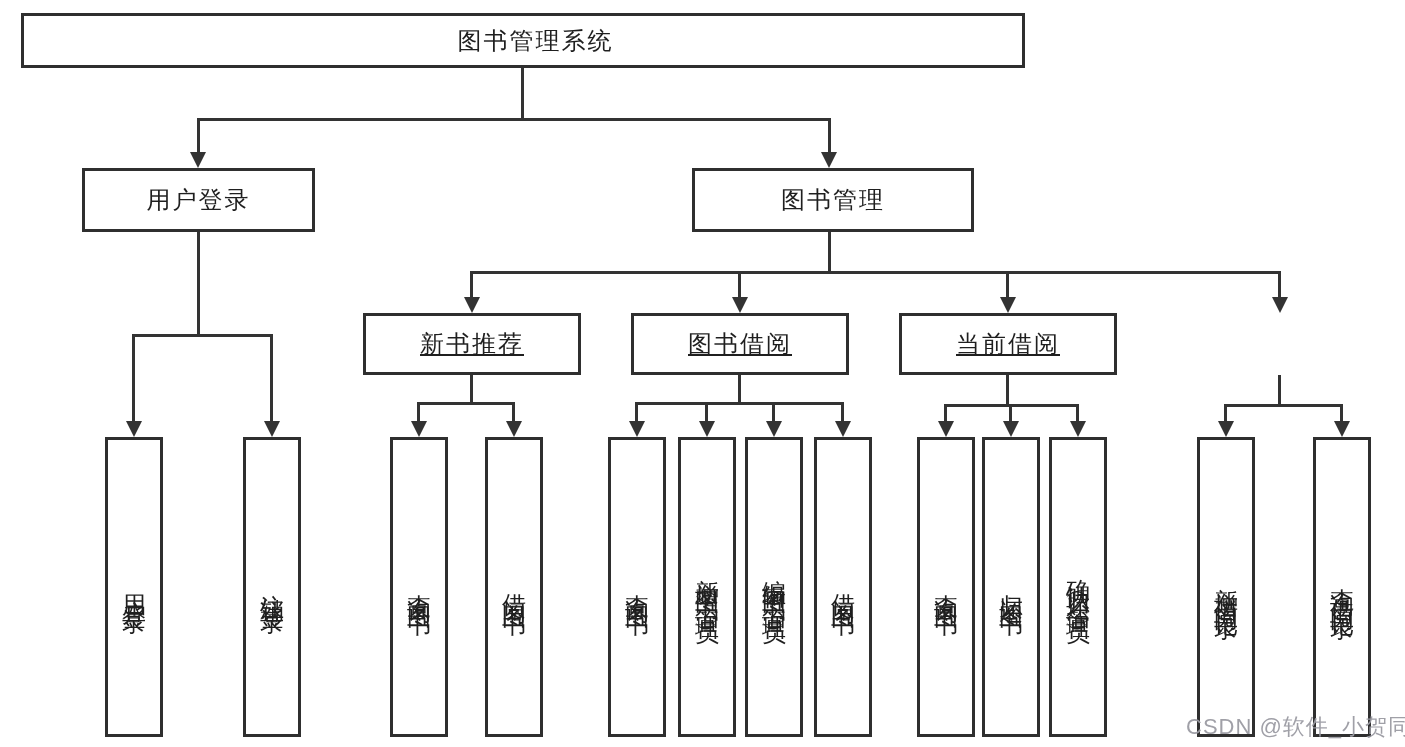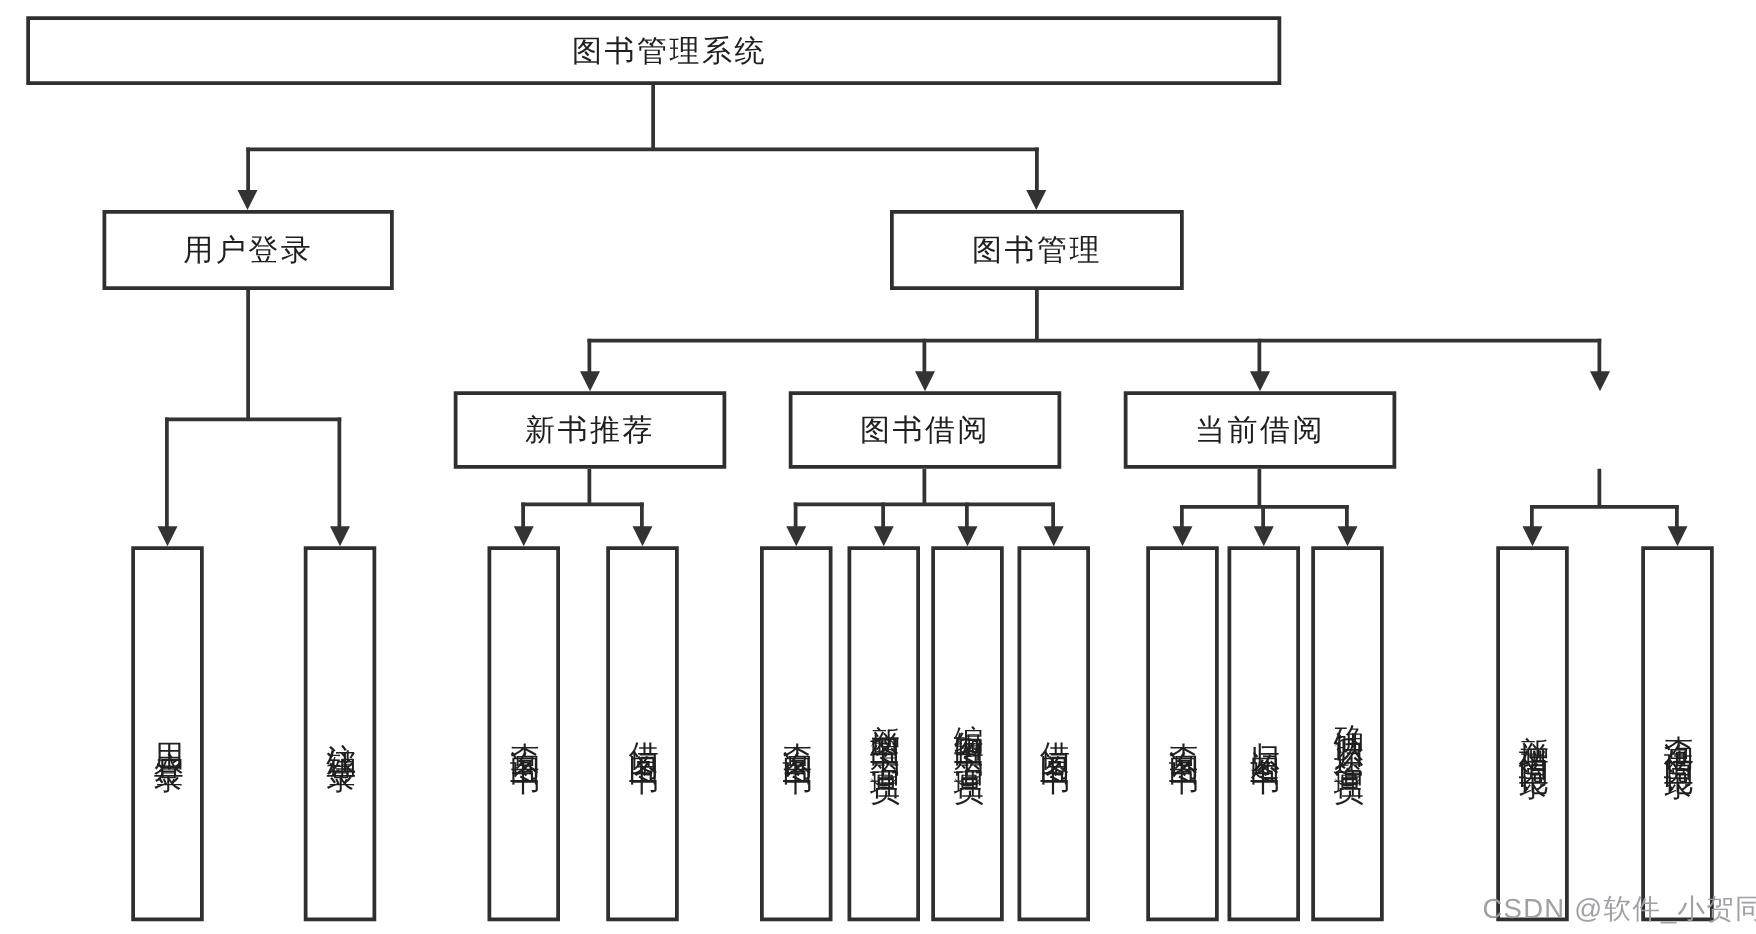--- a/index.html
+++ b/index.html
@@ -11,21 +11,21 @@
     position:relative;width:1405px;height:747px;background:var(--background);
     overflow:hidden;font-family:"Liberation Sans","DejaVu Sans",sans-serif;color:var(--text);
   }
   .box{
     position:absolute;box-sizing:border-box;border:3px solid var(--box-border);
     background:var(--background);display:flex;align-items:center;justify-content:center;
     font-size:24px;letter-spacing:2px;white-space:nowrap;
   }
   .root{left:21px;top:13px;width:1004px;height:55px;padding-left:25px;}
   .lvl2{top:168px;height:64px;}
-  .lvl3{top:313px;width:218px;height:62px;}
+  .lvl3{top:313px;width:218px;height:62px;text-decoration:underline;}
   .vbox{
     position:absolute;top:437px;width:58px;height:300px;box-sizing:border-box;
     border:3px solid var(--box-border);background:var(--background);
     display:flex;align-items:center;justify-content:center;
   }
   .vtext{
     writing-mode:vertical-rl;text-orientation:mixed;
     font-size:24px;letter-spacing:6px;line-height:1;white-space:nowrap;
   }
   .hl,.vl{position:absolute;background:var(--line);}
@@ -83,21 +83,21 @@
   <div class="vl" style="left:1076px;top:404px;height:19px"></div>
 
   <div class="vl" style="left:1278px;top:375px;height:31px"></div>
   <div class="hl" style="left:1224px;top:404px;width:119px"></div>
   <div class="vl" style="left:1224px;top:404px;height:19px"></div>
   <div class="vl" style="left:1340px;top:404px;height:19px"></div>
 
   <div class="box root">图书管理系统</div>
 
   <div class="box lvl2" style="left:82px;width:233px">用户登录</div>
-  <div class="box lvl2" style="left:712px;width:235px">图书管理</div>
+  <div class="box lvl2" style="left:692px;width:282px">图书管理</div>
 
   <div class="box lvl3" style="left:363px">新书推荐</div>
   <div class="box lvl3" style="left:631px">图书借阅</div>
   <div class="box lvl3" style="left:899px">当前借阅</div>
 
   <div class="vbox" style="left:105px">
       <span class="vtext">用户登录</span>
     </div>
   <div class="vbox" style="left:243px">
       <span class="vtext">注销登录</span>

